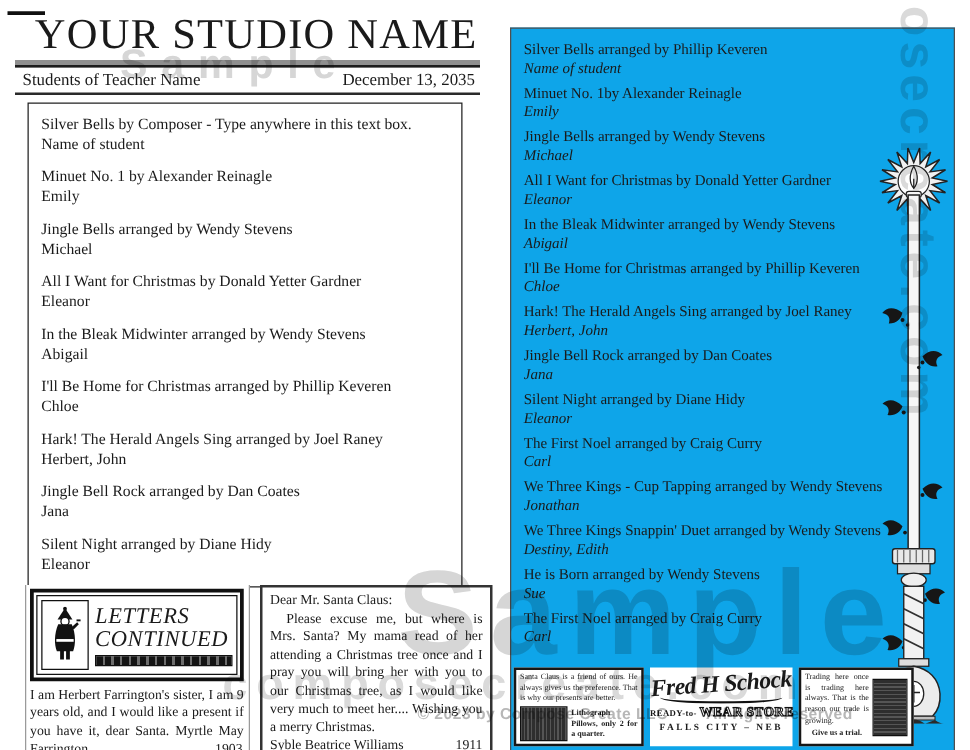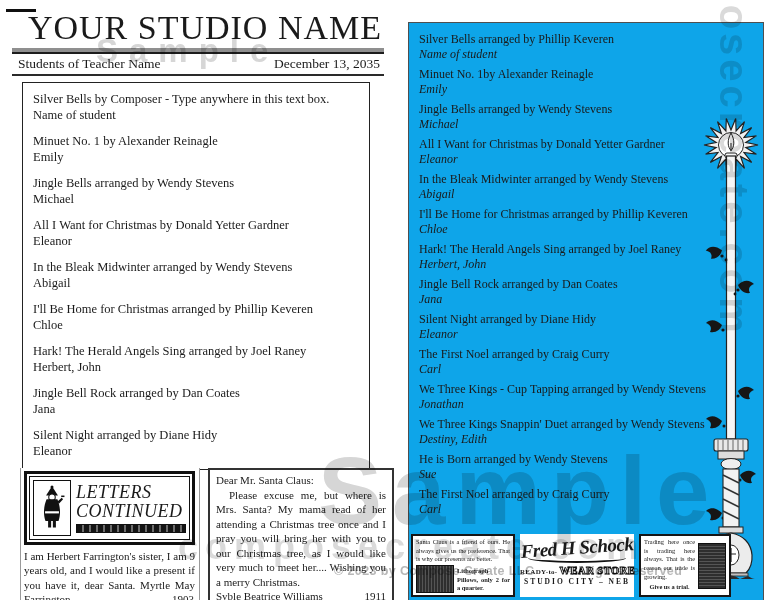--- a/index.html
+++ b/index.html
@@ -284,21 +284,21 @@
       </div>
     </div>
 
     <div class="schock-ad">
       <div class="schock-name">Fred H Schock</div>
       <div class="schock-swash"></div>
       <div class="schock-line2">
         <span>READY-to-</span>
         <span class="store-big">WEAR STORE</span>
       </div>
-      <div class="schock-line3">STUDIO CITY – NEB</div>
+      <div class="schock-line3">FALLS CITY – NEB</div>
     </div>
 
     <div class="ad-tiny trading-ad">
       <div class="tr-text">
         <span>Trading here once is trading here always. That is the reason our trade is growing.</span>
         <div class="tr-footer">Give us a trial.</div>
       </div>
       <div class="tiny-img2"></div>
     </div>
   </div>

